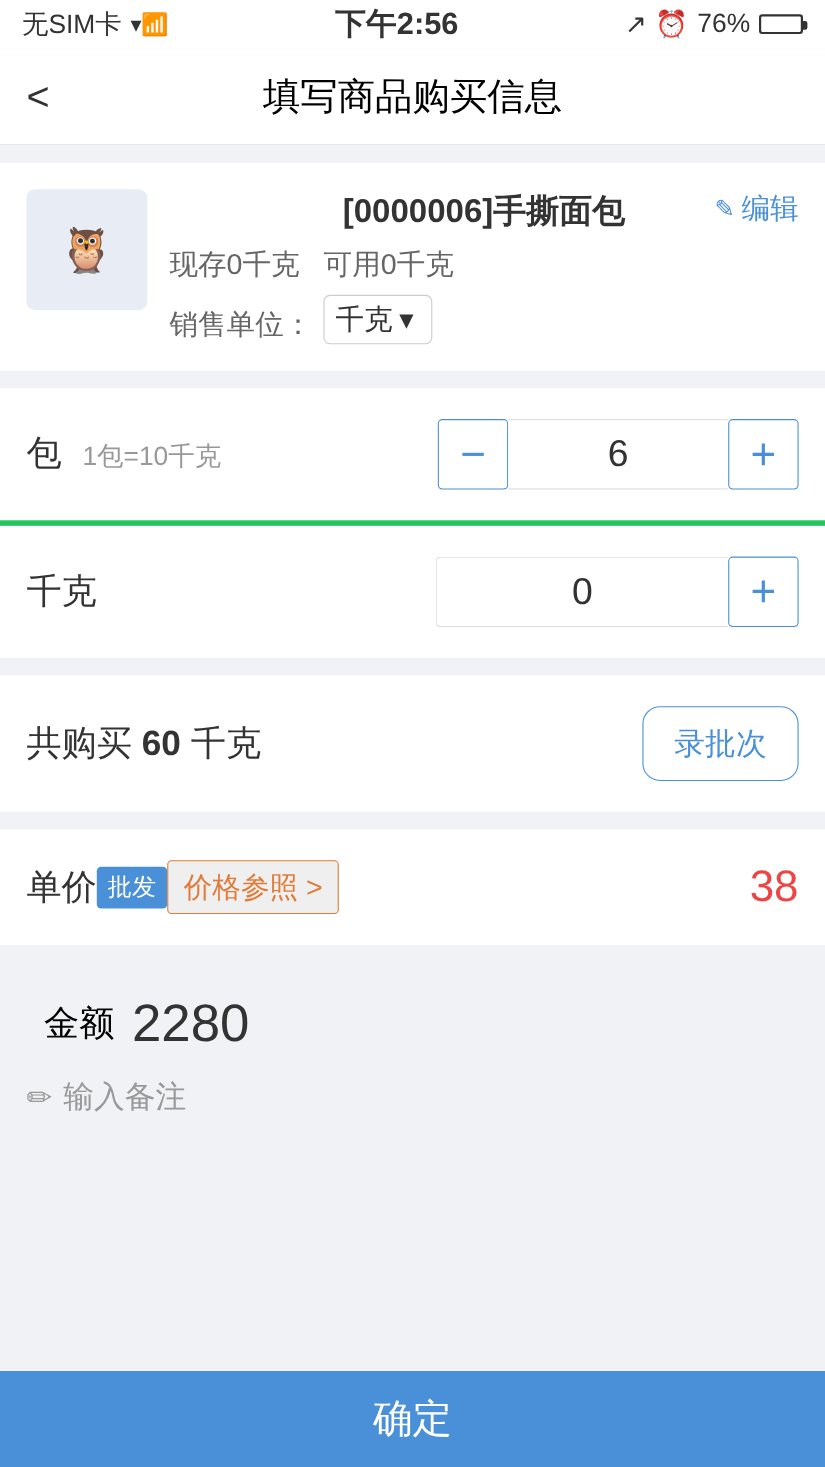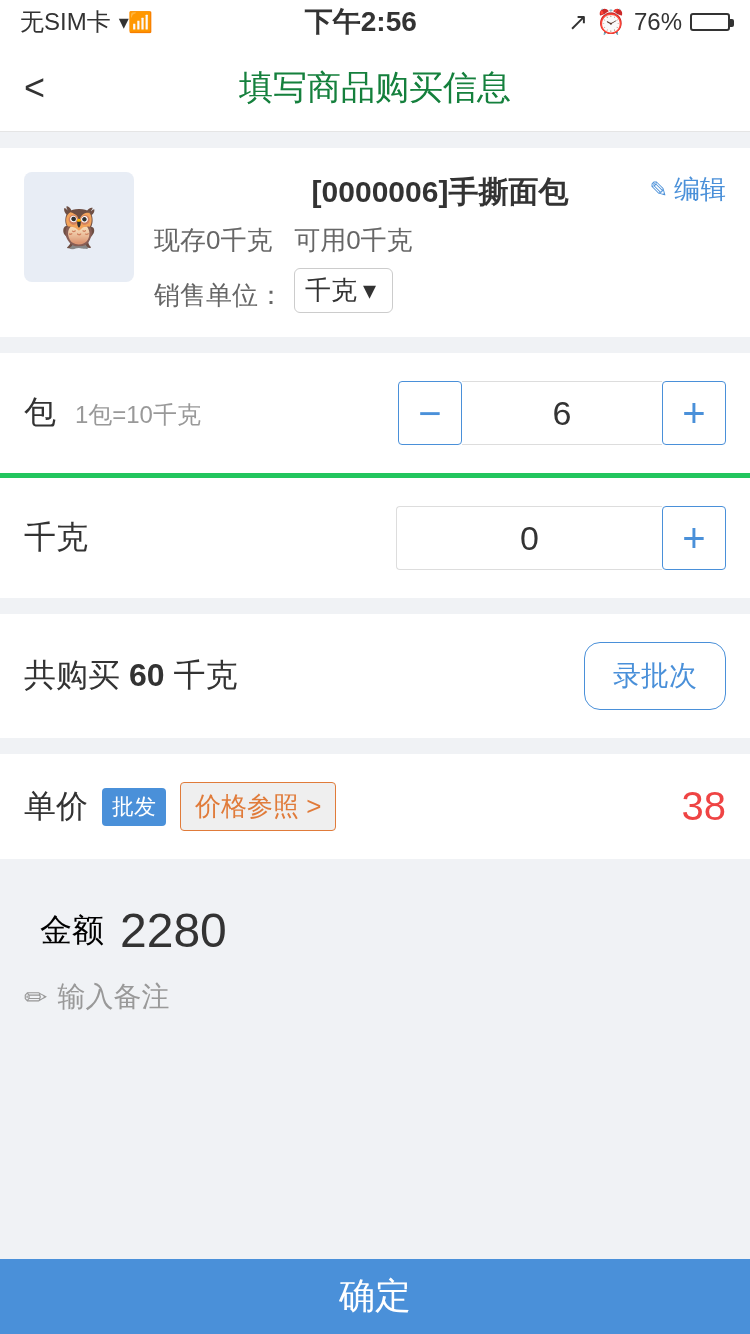--- a/index.html
+++ b/index.html
@@ -64,21 +64,21 @@
     .nav-back {
       position: absolute;
       left: 24px;
       font-size: 36px;
       color: #333;
       cursor: pointer;
     }
     .nav-title {
       font-size: 34px;
       font-weight: 500;
-      color: #15803d;
+      color: #000000;
     }
 
     
     .section {
       background: #fff;
       margin-bottom: 16px;
     }
 
     
     .product-info {
@@ -238,21 +238,20 @@
     }
     .price-row {
       display: flex;
       align-items: center;
       justify-content: space-between;
       margin-bottom: 0;
     }
     .price-left {
       display: flex;
       align-items: center;
-      gap: 14px;
     }
     .price-label { font-size: 32px; color: #333; }
     .badge-pifa {
       background: #4a90d9;
       color: #fff;
       font-size: 22px;
       padding: 4px 10px;
       border-radius: 4px;
     }
     .price-ref-btn {
@@ -295,21 +294,21 @@
 
     
     .spacer { flex: 1; background: #f0f2f5; min-height: 200px; }
 
     
     .confirm-btn {
       position: fixed;
       bottom: 0;
       left: 0;
       width: 750px;
-      height: 75px;
+      height: 88px;
       background: #4a90d9;
       color: #fff;
       font-size: 36px;
       display: flex;
       align-items: center;
       justify-content: center;
       cursor: pointer;
       border: none;
     }
 

